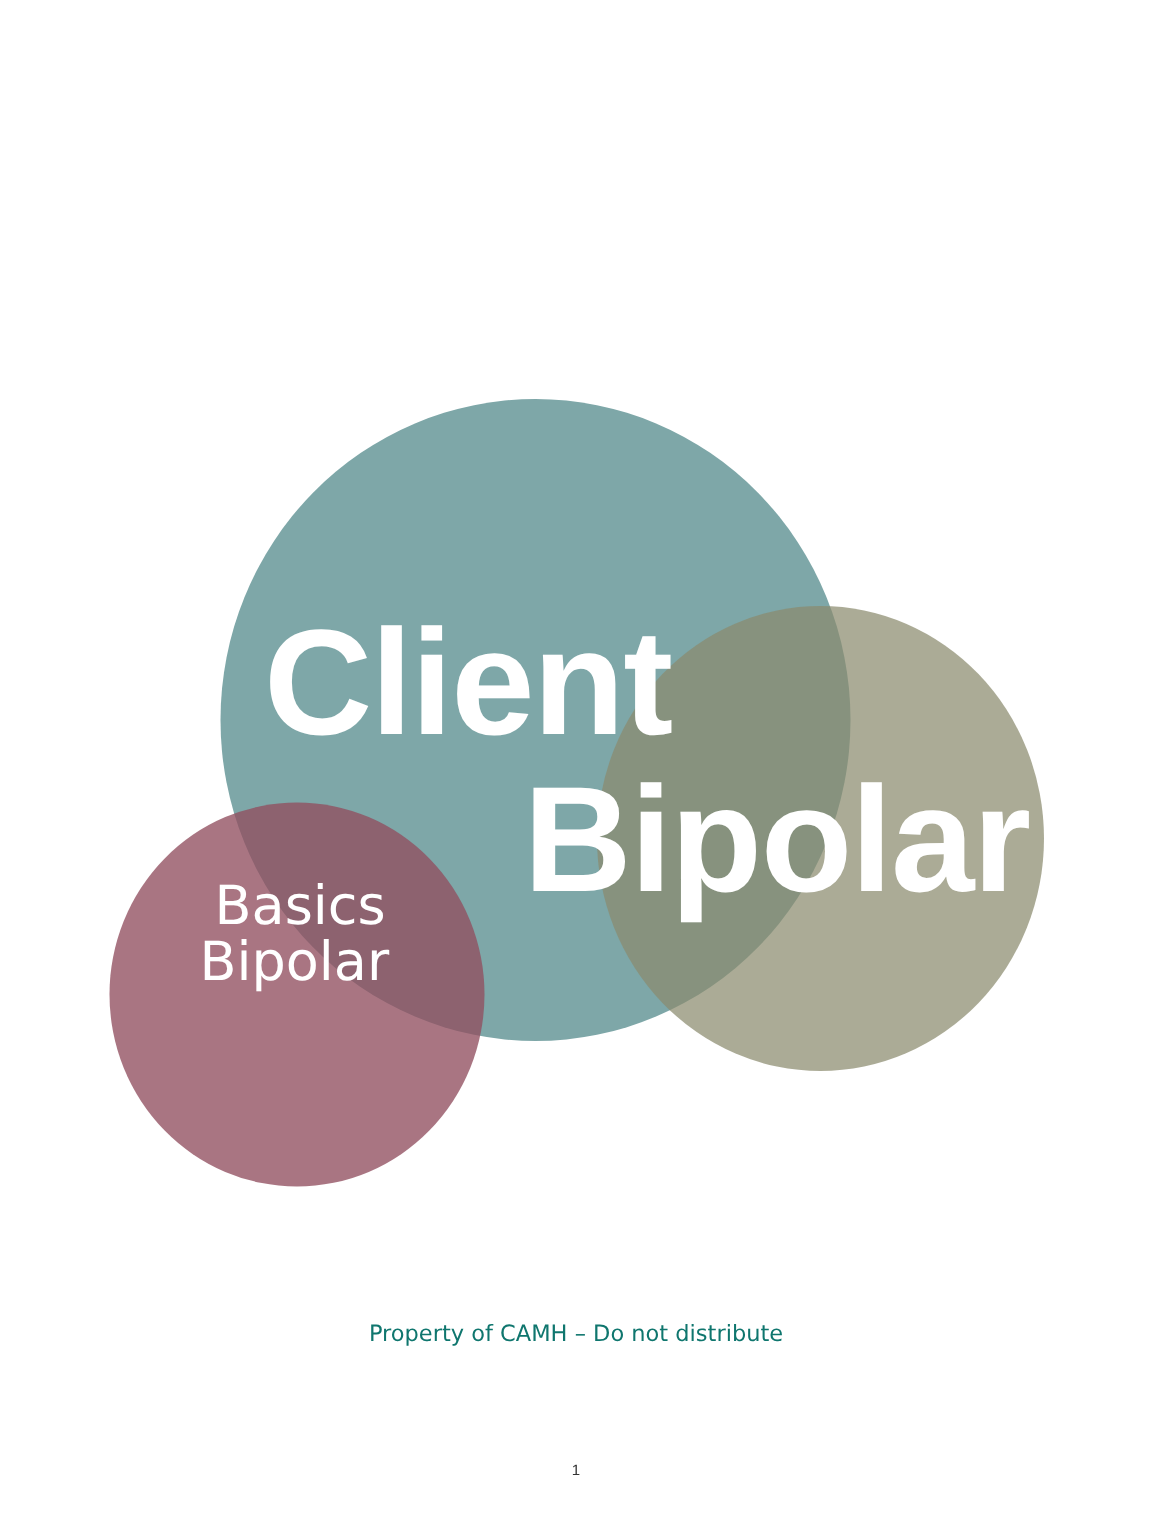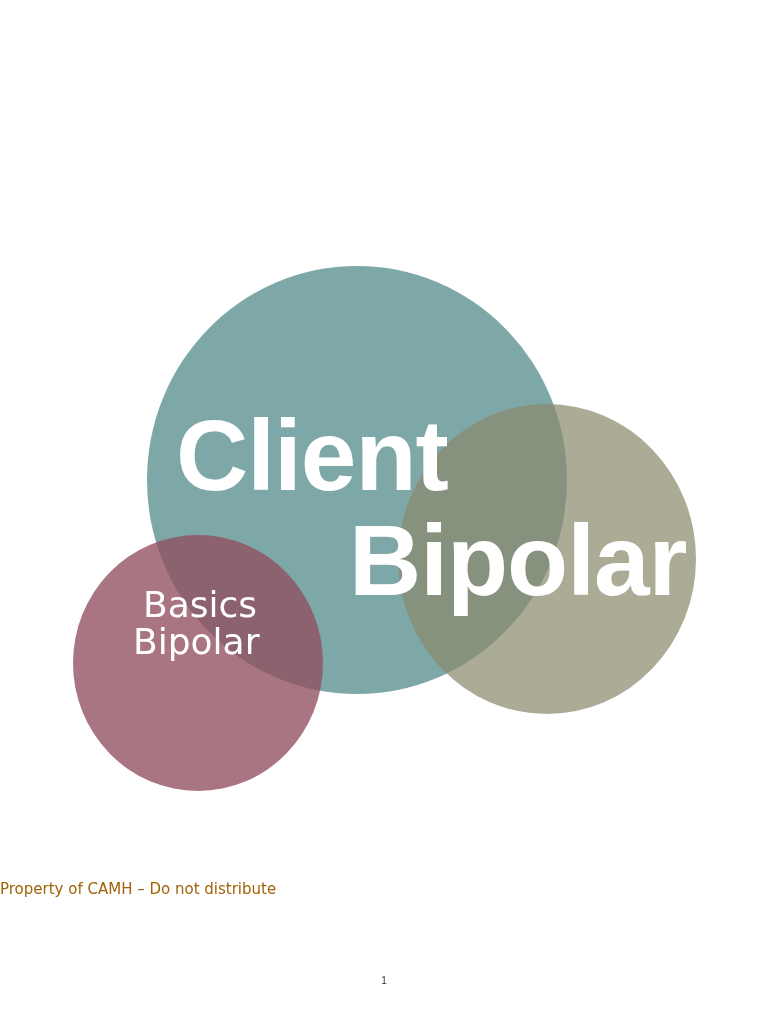--- a/index.html
+++ b/index.html
@@ -7,21 +7,21 @@
     .circle { position:absolute; border-radius:50%; }
     #c-teal  { left:147px; top:266px; width:420px; height:428px; background:#7ea7a8; }
     #c-olive { left:398px; top:404px; width:298px; height:310px; background:rgba(139,138,110,0.72); }
     #c-mauve { left:73px;  top:535px; width:250px; height:256px; background:rgba(145,78,95,0.78); }
     .title { position:absolute; color:#ffffff; font-family:"Liberation Sans", sans-serif; font-weight:bold; line-height:1; white-space:nowrap; }
     #t1 { left:176px; top:405px; font-size:100px; letter-spacing:-1px; }
     #t2 { left:349px; top:510px; font-size:100px; letter-spacing:-1px; }
     .subtitle { position:absolute; color:#ffffff; font-family:"DejaVu Sans", sans-serif; font-size:36px; line-height:38px; white-space:nowrap; }
     #s1 { left:143px; top:586px; }
     #s2 { left:133px; top:623px; }
-    #footer { position:absolute; left:0; width:768px; top:880px; font-family:"DejaVu Sans", sans-serif; font-size:15px; color:#a16207; }
+    #footer { position:absolute; left:0; width:768px; top:880px; text-align:center; font-family:"DejaVu Sans", sans-serif; font-size:15px; color:#0f766e; }
     #pagenum { position:absolute; left:0; width:768px; top:975px; text-align:center; font-family:"Liberation Sans", sans-serif; font-size:10px; color:#333333; }
   </style>
 </head>
 <body>
 
 <div id="cover">
   <div id="c-teal" class="circle"></div>
   <div id="c-olive" class="circle"></div>
   <div id="c-mauve" class="circle"></div>
 

